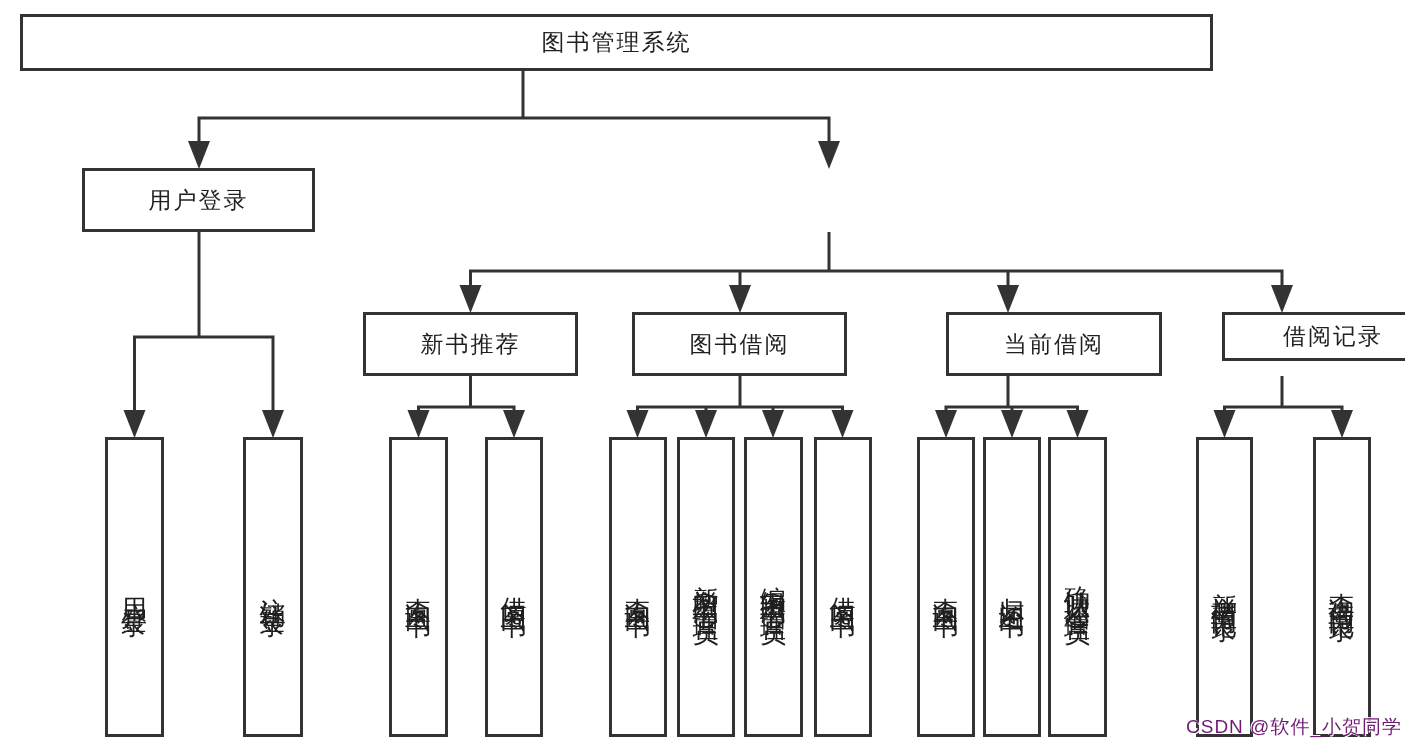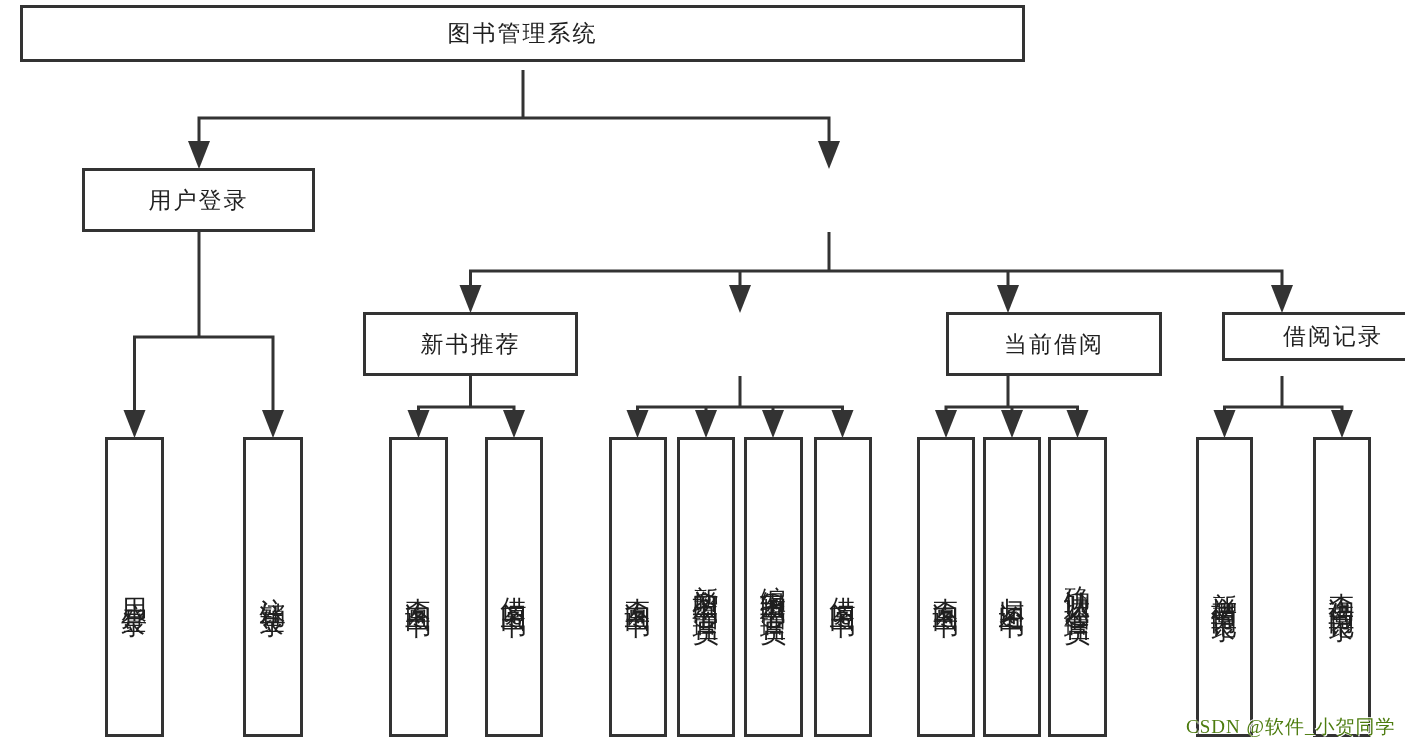--- a/index.html
+++ b/index.html
@@ -44,24 +44,23 @@
     letter-spacing: 5px;
     line-height: 1;
   }
   .watermark {
     position: absolute;
     left: 1186px;
     top: 714px;
     z-index: 3;
     font-size: 19px;
     letter-spacing: 1px;
-    color: #4d7c0f;
+    color: #701a75;
     white-space: nowrap;
     text-shadow: 1px 1px 0 #ffffff, -1px -1px 0 #ffffff;
-    font-family: Liberation Serif, serif;
   }
 </style>
 </head>
 <body>
 
 <div id="canvas">
 
   <svg id="connector-layer" width="1405" height="747" viewBox="0 0 1405 747">
     <defs>
       <path id="arrowhead" d="M0 0 L-11 -28 L11 -28 Z"></path>
@@ -109,25 +108,26 @@
 
       <use href="#arrowhead" x="946" y="438"></use>
       <use href="#arrowhead" x="1012" y="438"></use>
       <use href="#arrowhead" x="1077.5" y="438"></use>
 
       <use href="#arrowhead" x="1224.5" y="438"></use>
       <use href="#arrowhead" x="1342" y="438"></use>
     </g>
   </svg>
 
-  <div class="node" style="left:20px; top:5px; width:1005px; height:57px;">图书管理系统</div>
+  <div class="node" style="left:20px; top:14px; width:1193px; height:57px;">图书管理系统</div>
 
   <div class="node" style="left:82px; top:168px; width:233px; height:64px;">用户登录</div>
 
   <div class="node" style="left:363px; top:312px; width:215px; height:64px;text-align:right;">新书推荐</div>
+  <div class="node" style="left:632px; top:312px; width:215px; height:64px;">图书借阅</div>
   <div class="node" style="left:946px; top:312px; width:216px; height:64px;">当前借阅</div>
   <div class="node" style="left:1222px; top:312px; width:222px; height:49px;">借阅记录</div>
 
   <div class="leaf" style="left:105px; top:437px; width:59px; height:300px;">用户登录</div>
   <div class="leaf" style="left:243px; top:437px; width:60px; height:300px;">注销登录</div>
 
   <div class="leaf" style="left:389px; top:437px; width:59px; height:300px;">查询图书</div>
   <div class="leaf" style="left:485px; top:437px; width:58px; height:300px;">借阅图书</div>
 
   <div class="leaf" style="left:609px; top:437px; width:58px; height:300px;">查询图书</div>

